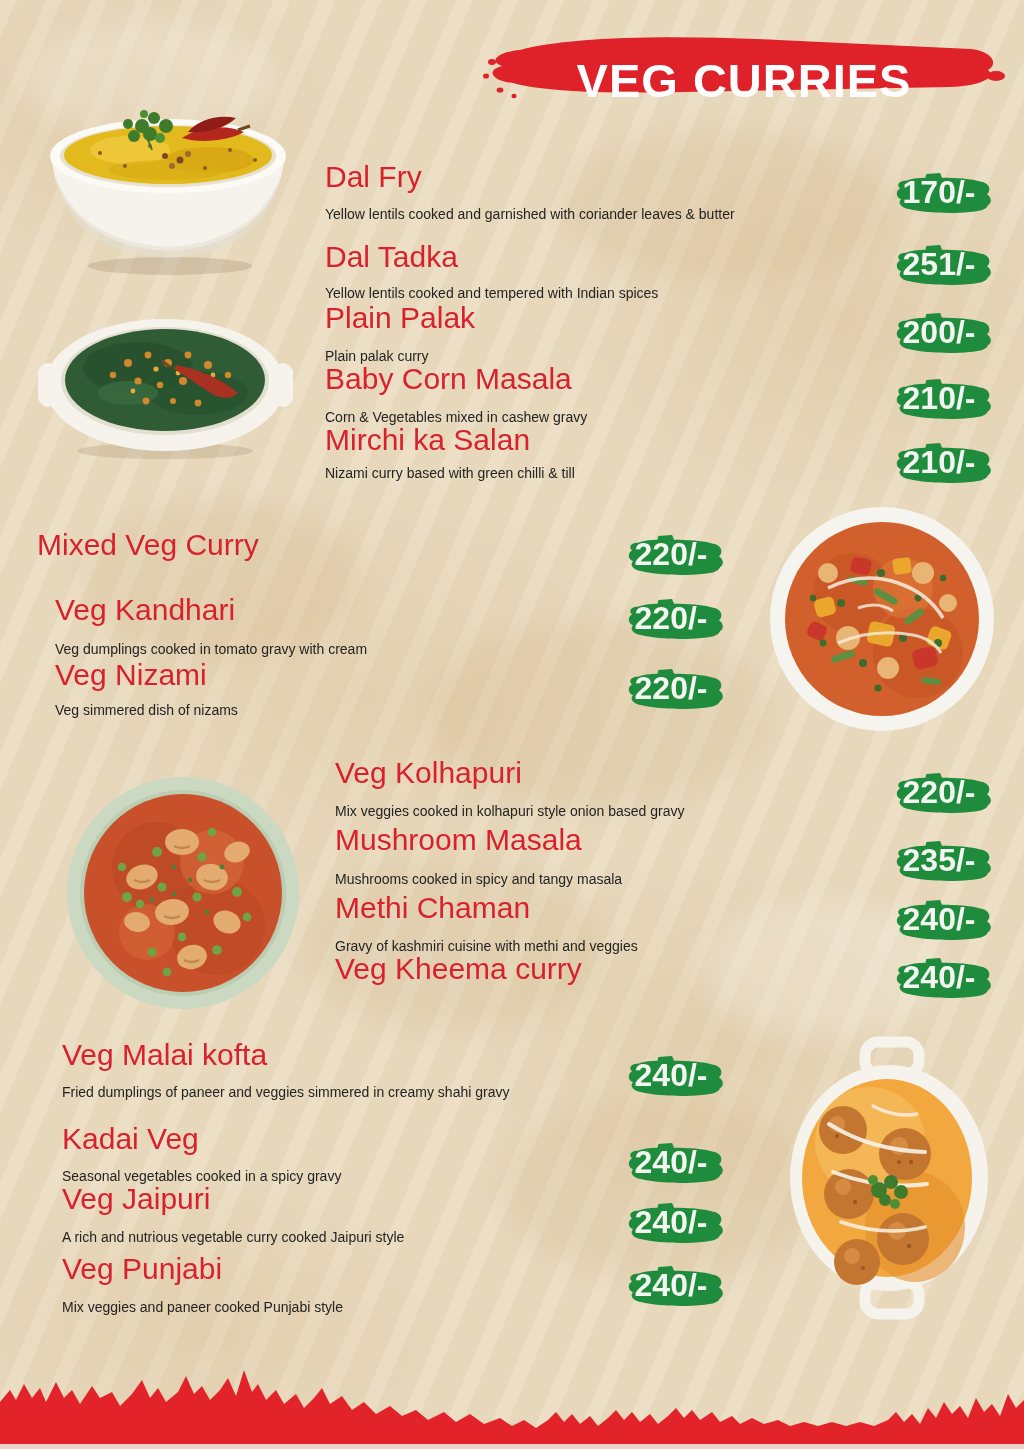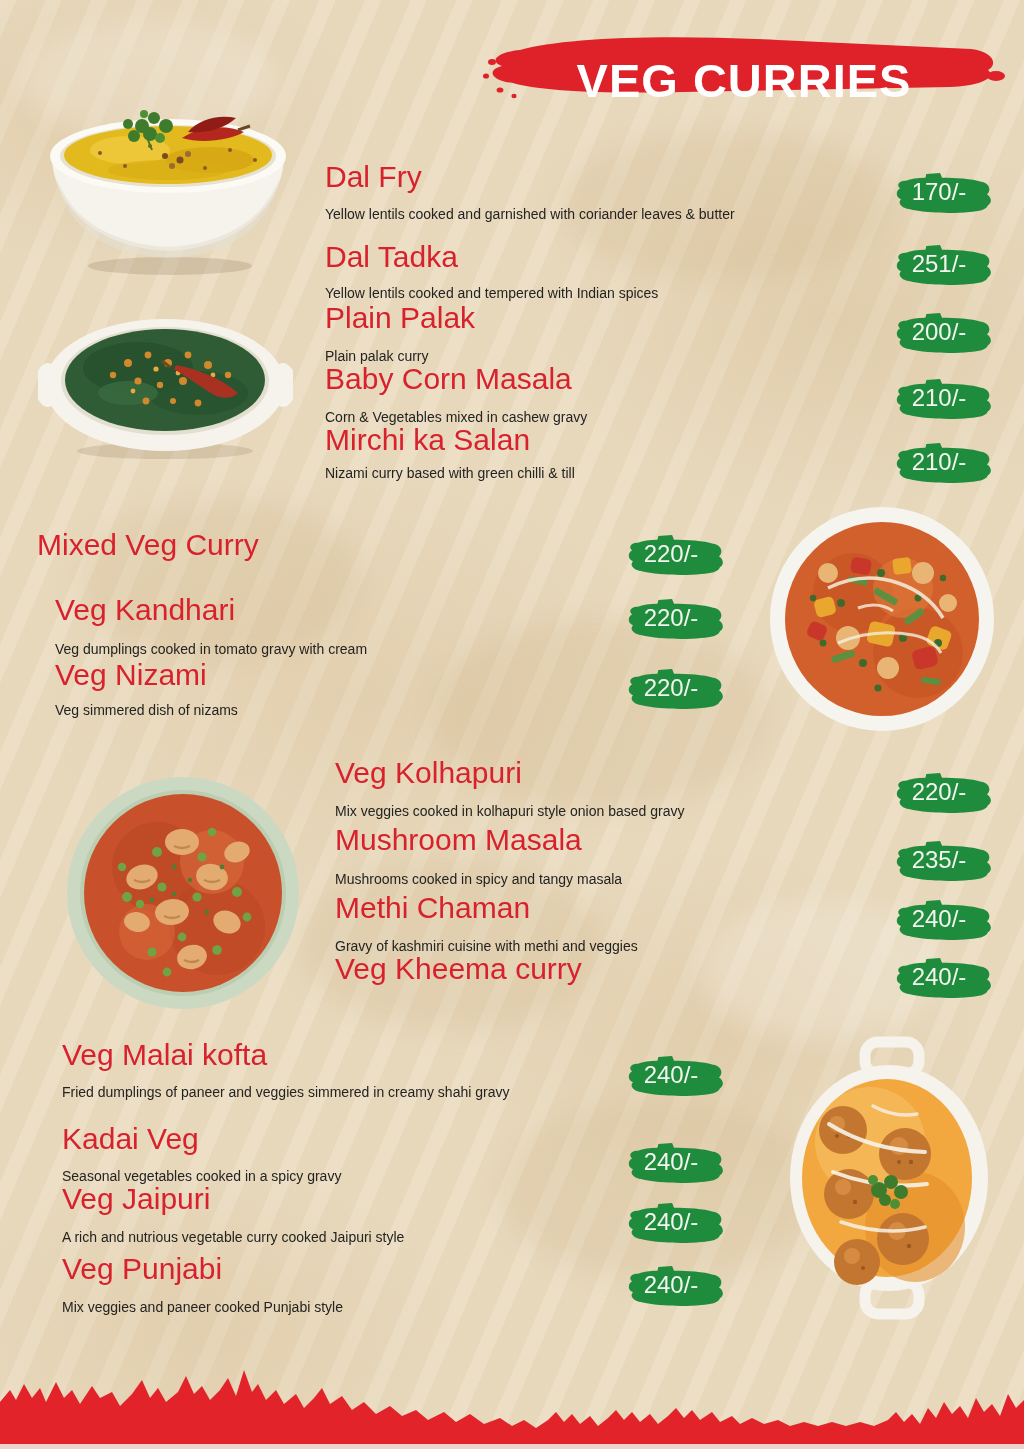--- a/index.html
+++ b/index.html
@@ -28,21 +28,21 @@
 
   .item-title{position:absolute;font-weight:normal;font-size:30px;color:#D8212D;white-space:nowrap;line-height:34px;}
   .item-desc{position:absolute;font-size:14px;color:#242322;white-space:nowrap;line-height:36px;}
   .item-desc.wrap{white-space:normal;}
 
   .badge{position:absolute;width:102px;height:43px;}
   .badge svg{position:absolute;inset:0;width:100%;height:100%;}
   .badge .price{
     position:absolute;left:6px;top:3px;right:14px;bottom:3px;
     display:flex;align-items:center;justify-content:center;
-    color:#F3F6F0;font-size:24px;line-height:1;white-space:nowrap;
+    color:#F3F6F0;font-size:32px;line-height:1;white-space:nowrap;font-weight:bold;
   }
 
   .photo{position:absolute;}
   .torn{position:absolute;left:0;top:1364px;width:1024px;height:85px;}
   .bottom-strip{position:absolute;left:0;top:1444px;width:1024px;height:5px;background:#EFD2CC;}
 </style>
 </head>
 <body>
 
 <svg width="0" height="0" style="position:absolute">

